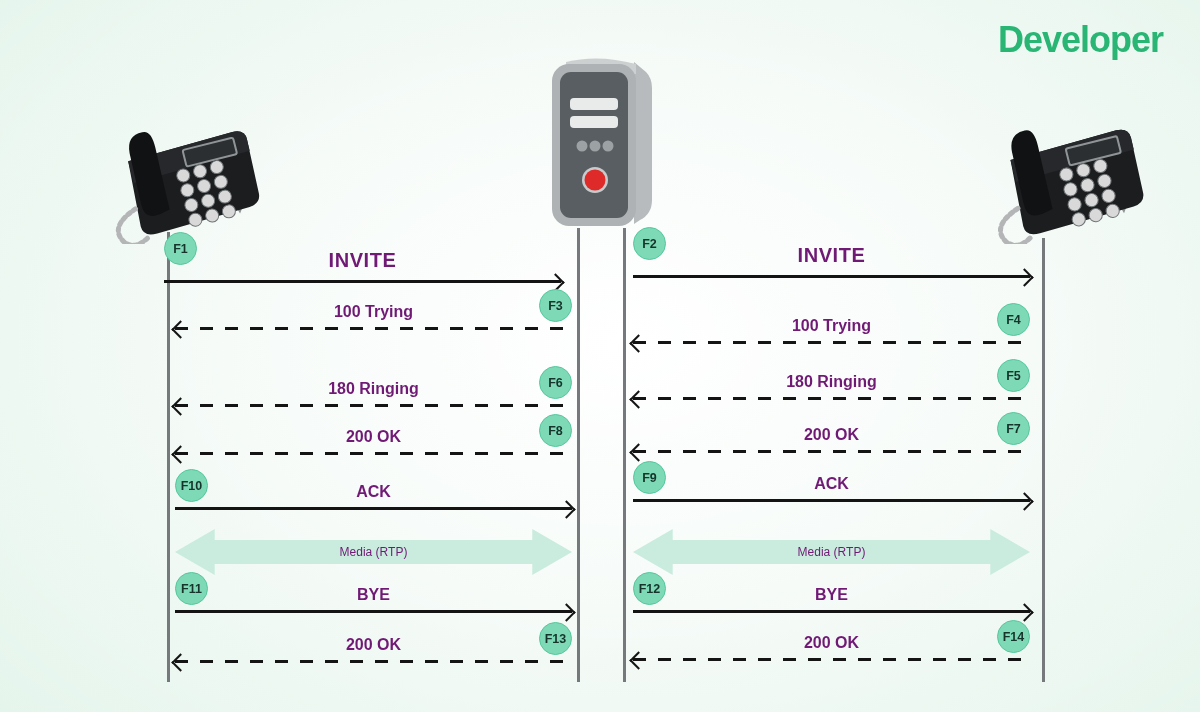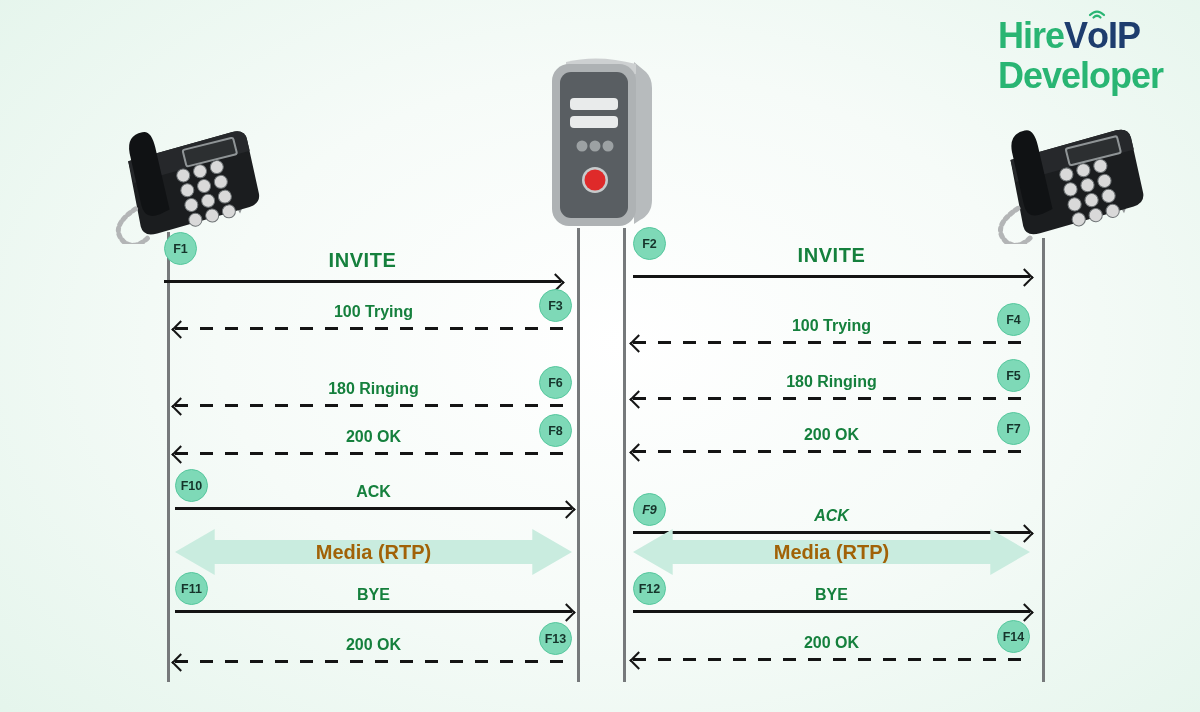--- a/index.html
+++ b/index.html
@@ -20,21 +20,21 @@
   .wifi-o{position:relative;display:inline-block;}
   .wifi-o svg{position:absolute;left:1px;top:-9px;}
 
   
   .lifeline{position:absolute;width:2.5px;background:#76797b;}
 
   
   .row{position:absolute;width:397px;height:40px;}
   .row .label{
     position:absolute;left:0;right:0;bottom:11px;text-align:center;
-    font-weight:bold;font-size:16px;color:#15803d;
+    font-weight:bold;font-size:16px;color:#701a75;
   }
   .row.lg .label{font-size:20px;bottom:13px;letter-spacing:0.6px;}
   .aline{position:absolute;left:0;right:0;bottom:2px;height:2.6px;}
   .aline.solid{background:#141414;}
   .aline.dashed{background:repeating-linear-gradient(90deg,#141414 0 13px,transparent 13px 25px);}
   .head{position:absolute;width:11px;height:11px;}
   .head.h-right{right:-1px;top:-4.3px;border-top:2.6px solid #141414;border-right:2.6px solid #141414;transform:rotate(45deg);}
   .head.h-left{left:-1px;top:-4.3px;border-top:2.6px solid #141414;border-left:2.6px solid #141414;transform:rotate(-45deg);}
 
   .badge{
@@ -47,35 +47,31 @@
   .badge.at-right{right:0;top:-3px;}
   .row.lg .badge.at-left{top:-13px;}
 
   
   .media{
     position:absolute;width:397px;height:46px;top:529px;
     background:#c9ecdf;
     clip-path:polygon(0 50%,10% 0,10% 24%,90% 24%,90% 0,100% 50%,90% 100%,90% 76%,10% 76%,10% 100%);
     display:flex;align-items:center;justify-content:center;
   }
-  .media .label{font-weight:bold;font-size:20px;color:#a16207;}
+  .media .label{font-weight:normal;font-size:12px;color:#701a75;}
 
   
   .device{position:absolute;}
 </style>
 </head>
 <body>
 
 <div class="stage">
 
   <div class="logo">
-    <div class="l1"><span class="green">Hire</span><span class="navy">V</span><span class="navy wifi-o"><svg width="18" height="12" viewBox="0 0 18 12">
-            <path d="M2 6 Q9 -1 16 6" fill="none" stroke="#29b573" stroke-width="2.2" stroke-linecap="round"></path>
-            <path d="M5.5 8.5 Q9 5 12.5 8.5" fill="none" stroke="#29b573" stroke-width="2.2" stroke-linecap="round"></path>
-          </svg><span>o</span></span><span class="navy">IP</span></div>
     <div class="l2 green">Developer</div>
   </div>
 
   <div class="lifeline" style="left:167px;top:232px;height:450px;"></div>
   <div class="lifeline" style="left:577px;top:228px;height:454px;"></div>
   <div class="lifeline" style="left:623px;top:228px;height:454px;"></div>
   <div class="lifeline" style="left:1042px;top:238px;height:444px;"></div>
 
   <div class="device" style="left:88px;top:106px;">
     <svg width="175" height="138" viewBox="0 0 175 138">
@@ -221,21 +217,21 @@
         <i class="head h-left"></i>
       </span>
   </div>
   <div class="row" style="left:633px;top:415px;">
     <span class="badge at-right">F7</span>
     <span class="label">200 OK</span>
     <span class="aline dashed">
         <i class="head h-left"></i>
       </span>
   </div>
-  <div class="row" style="left:633px;top:496px;font-style:italic;">
+  <div class="row" style="left:633px;top:464px;">
     <span class="badge at-left">F9</span>
     <span class="label">ACK</span>
     <span class="aline solid">
         <i class="head h-right"></i>
       </span>
   </div>
   <div class="media" style="left:633px;">
     <span class="label">Media (RTP)</span>
   </div>
   <div class="row" style="left:633px;top:575px;">

